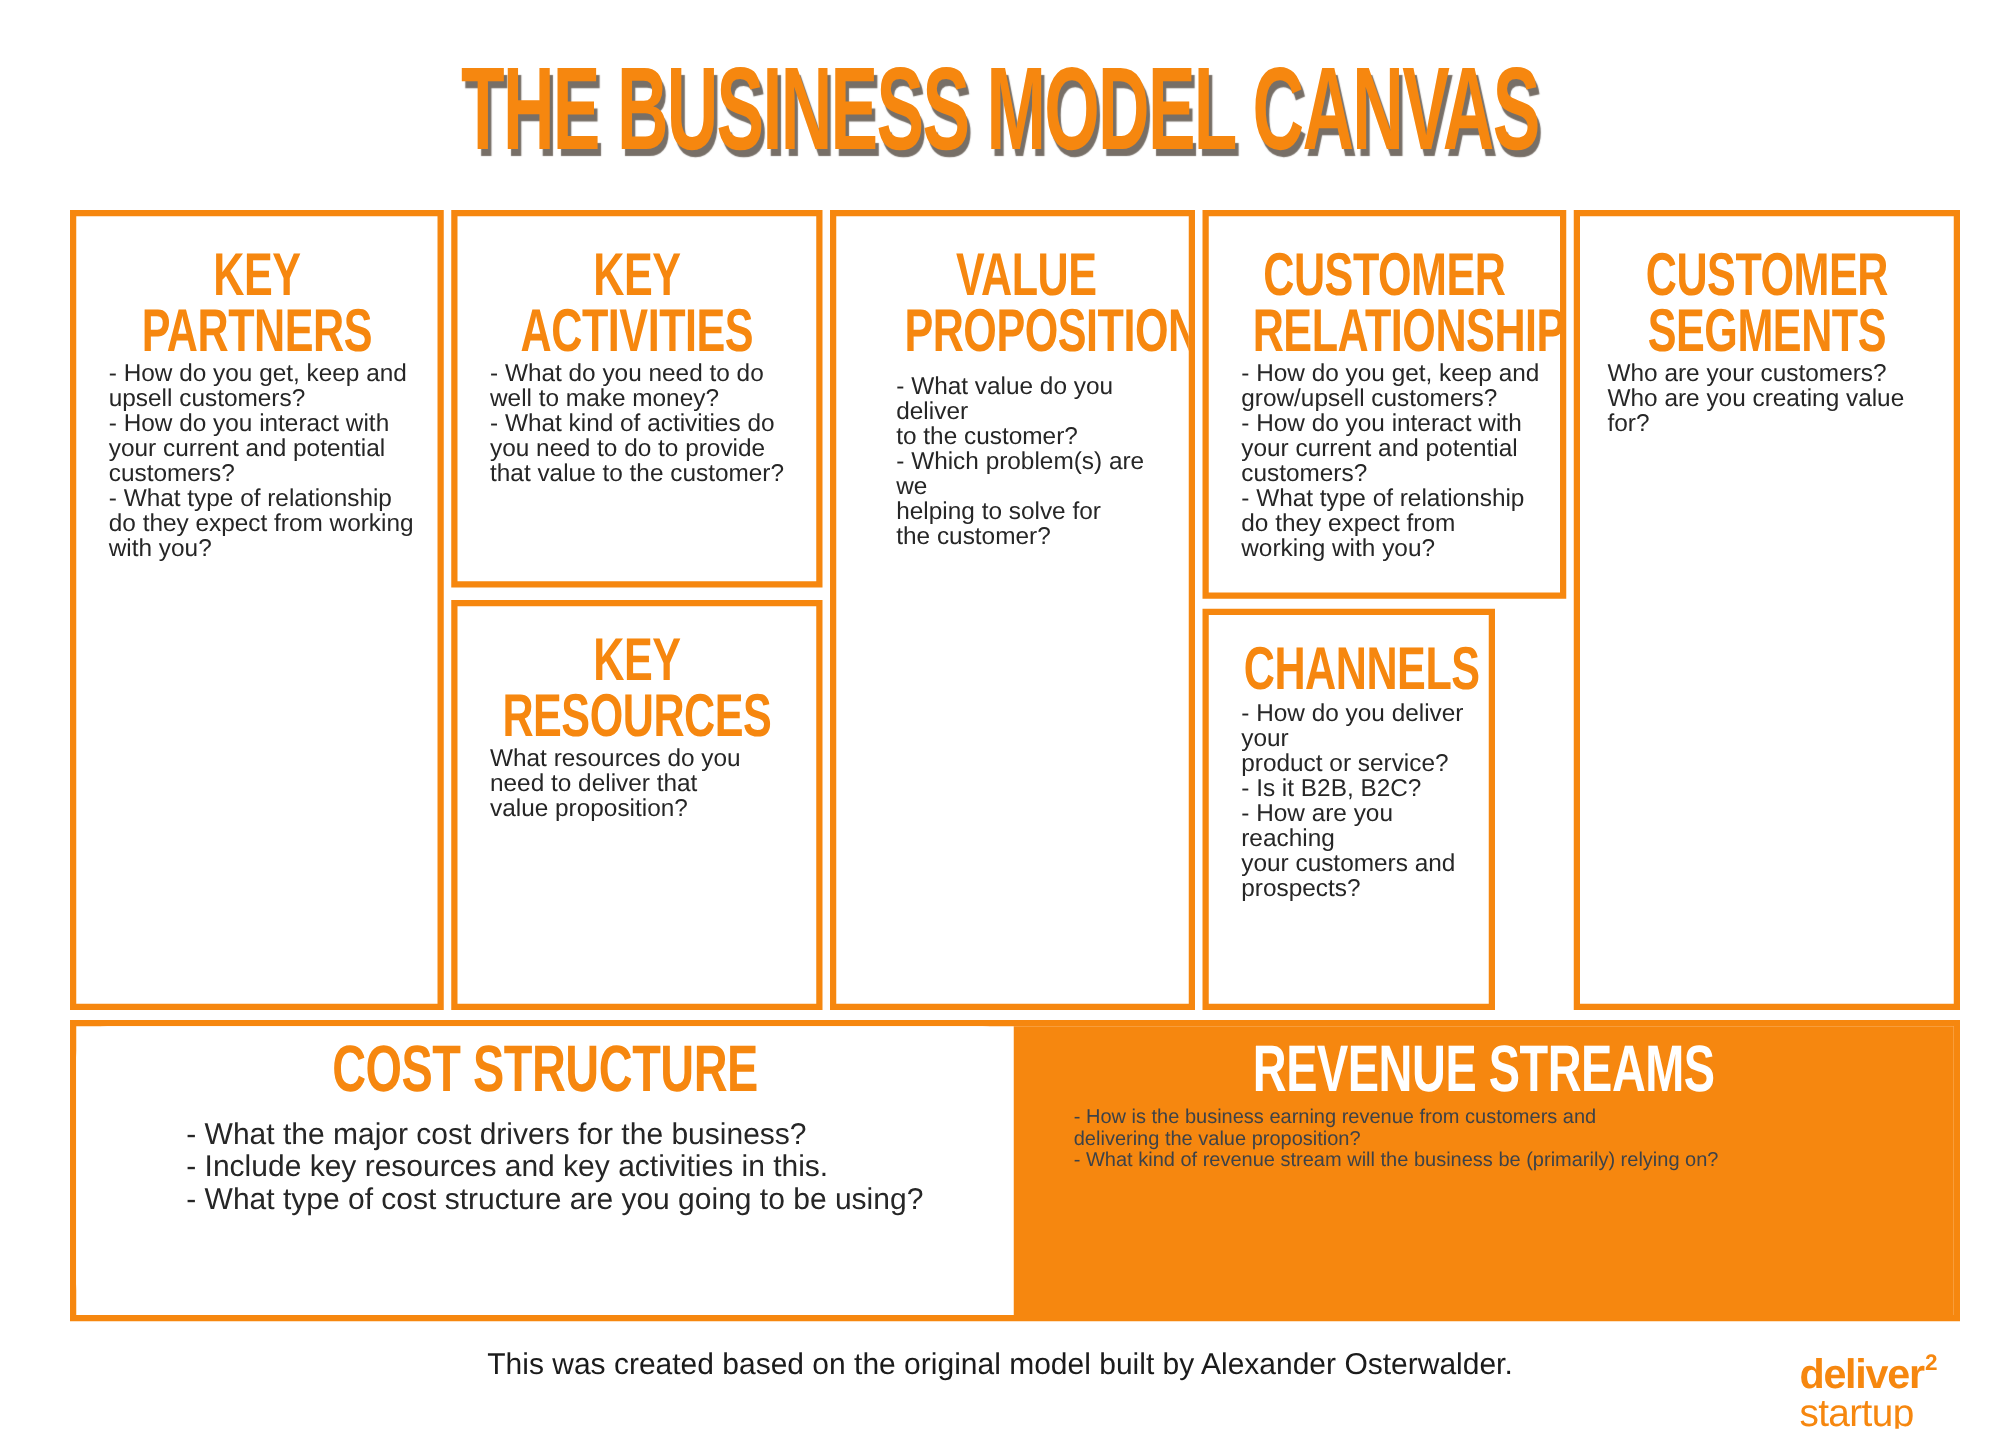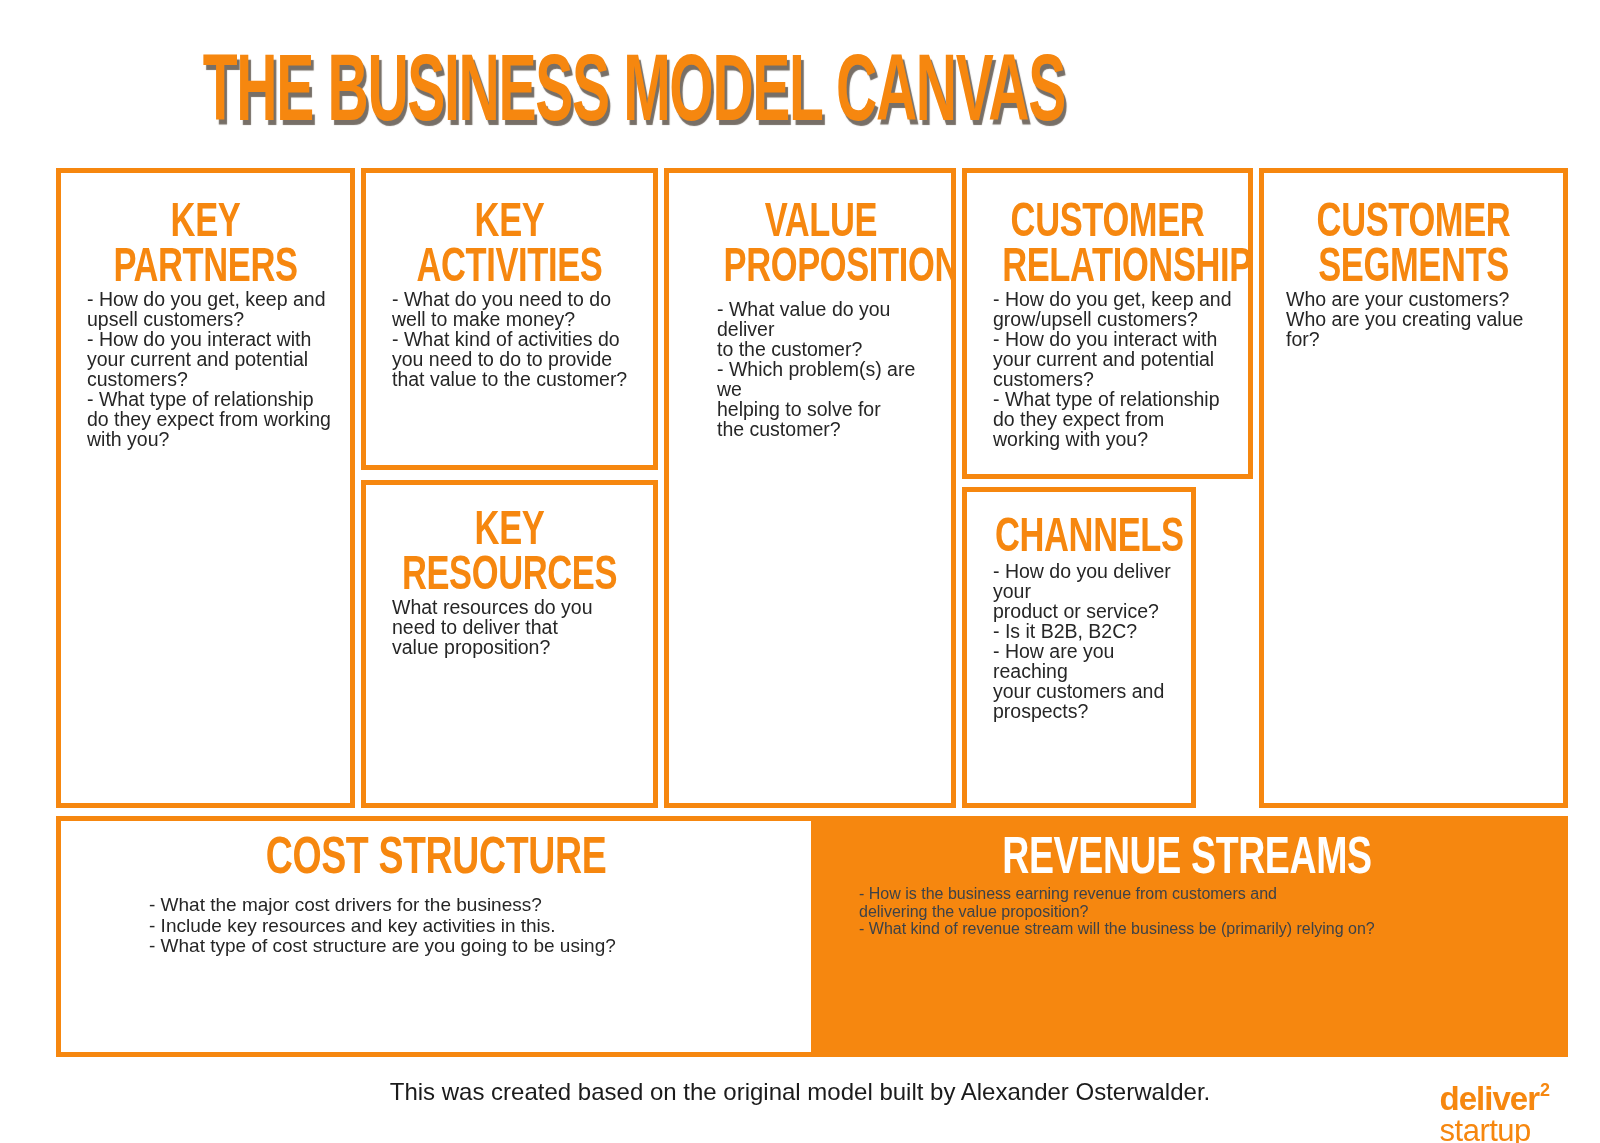--- a/index.html
+++ b/index.html
@@ -6,21 +6,21 @@
     --orange:#F6870F;
     --body-text:#262626;
     --revenue-text:#3d4248;
   }
   *{margin:0;padding:0;box-sizing:border-box;}
   html,body{width:1600px;height:1143px;background:#ffffff;overflow:hidden;
     font-family:"Liberation Sans", sans-serif;}
   .page{position:relative;width:1600px;height:1143px;background:#fff;}
 
   
-  .main-title{position:absolute;left:0;top:40px;width:1600px;}
+  .main-title{position:absolute;left:0;top:40px;width:1600px;text-align:center;}
   .main-title .condensed{
     display:inline-block;
     font-size:84px;font-weight:800;letter-spacing:-2px;line-height:1;
     color:var(--orange);
     transform:scale(0.68,1.12);transform-origin:50% 0;
     text-shadow:4px 5px 1px rgba(95,86,76,0.85);
     white-space:nowrap;
   }
 
   
@@ -55,21 +55,21 @@
     border:5px solid var(--orange);background:#fff;}
   .cost-half{position:absolute;left:0;top:0;width:750px;height:100%;background:#fff;border-radius:25px;}
   .revenue-half{position:absolute;left:750px;top:0;right:0;height:100%;background:var(--orange);}
   .banner-title{
     margin-top:8px;
     font-size:50px;font-weight:800;line-height:1;letter-spacing:-0.5px;
     color:var(--orange);text-align:center;white-space:nowrap;
     transform:scale(0.75,1.05);transform-origin:50% 0;
   }
   .revenue-half .banner-title{color:#ffffff;}
-  .cost-half .box-body{margin-top:16px;padding-left:88px;font-size:19px;line-height:1.08;}
+  .cost-half .box-body{margin-top:16px;padding-left:88px;font-size:24px;line-height:1.08;}
   .revenue-half .box-body{margin-top:6px;padding-left:48px;padding-right:30px;
     font-size:16px;line-height:1.1;color:var(--revenue-text);}
 
   
   .credit{position:absolute;left:0;top:1078px;width:1600px;text-align:center;
     font-size:24px;color:#1b1b1b;}
   .logo{position:absolute;right:52px;top:1082px;text-align:left;color:var(--orange);line-height:1;}
   .logo-top{font-size:33px;font-weight:800;letter-spacing:-1px;}
   .logo-top sup{font-size:18px;font-weight:800;position:relative;top:-2px;left:1px;}
   .logo-bottom{font-size:31px;font-weight:400;letter-spacing:-0.5px;margin-top:0px;}

